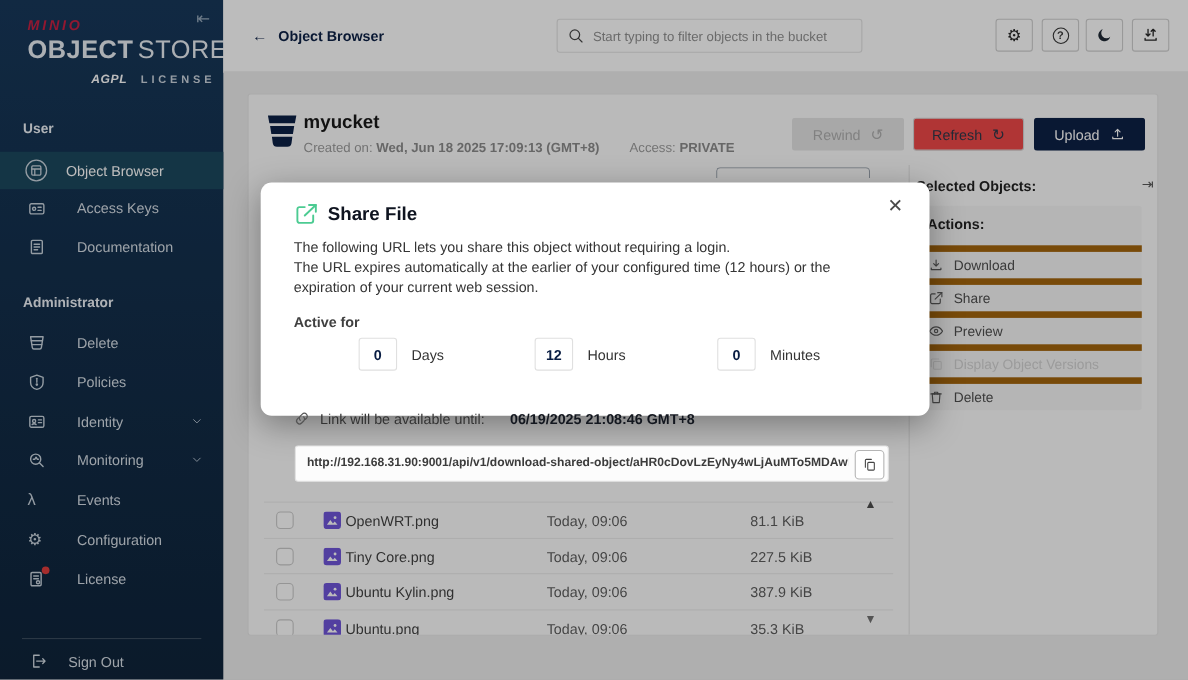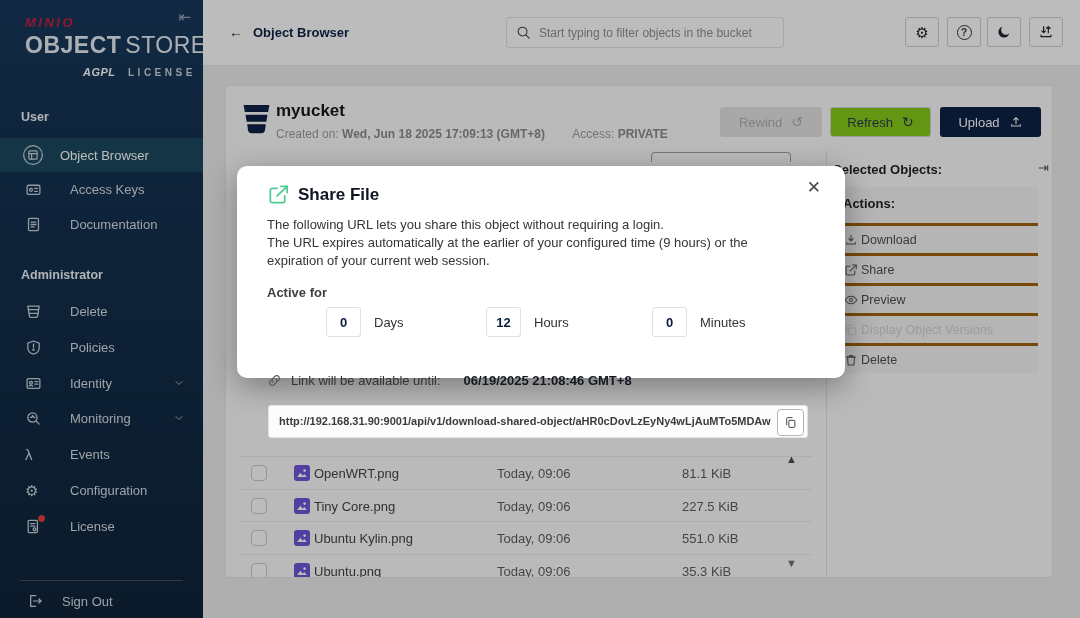--- a/index.html
+++ b/index.html
@@ -56,34 +56,34 @@
   .card { position:absolute; left:225px; top:85px; width:828px; height:493px; background:#fdfdfd; border:1px solid #e7e7e7; border-radius:3px; z-index:1; overflow:hidden; }
   .bkt-ic { position:absolute; left:15px; top:17px; width:31px; height:33px; color:#081c42; }
   .bkt-name { position:absolute; left:50px; top:15px; font-size:17px; font-weight:700; color:#141414; }
   .bkt-sub { position:absolute; left:50px; top:41px; font-size:12px; color:#9a9a9a; white-space:nowrap; }
   .bkt-sub b { color:#8a8a8a; font-weight:700; }
   .bkt-sub .acc { margin-left:24px; }
   .hd-btn { position:absolute; top:21px; height:30px; border-radius:3px; font-size:13px; display:flex; align-items:center; justify-content:center;
             gap:9px; cursor:pointer; border:1px solid transparent; font-weight:400; }
   .hd-btn .g { font-size:14px; }
   .btn-rewind { left:494px; width:102px; background:#e4e4e4; color:#adadad; cursor:default; }
-  .btn-refresh { left:604px; width:101px; background:#84cc16; border-color:#d6d6d6; color:#2b3445; }
+  .btn-refresh { left:604px; width:101px; background:#ef4444; border-color:#d6d6d6; color:#2b3445; }
   .btn-upload { left:714px; width:101px; background:#081c42; color:#fff; }
   .btn-upload svg { width:14px; height:14px; }
   .partial-btn { position:absolute; left:425px; top:66px; width:140px; height:10px; background:#fcfcfc;
                  border:1px solid #9aa3ad; border-bottom:none; border-radius:4px 4px 0 0; }
   .vdiv { position:absolute; left:600px; top:64px; bottom:0; width:1px; background:#e3e3e3; }
 
   
   .panel-title { position:absolute; left:607px; top:76px; font-size:13px; font-weight:700; color:#1c1c1c; white-space:nowrap; }
   .panel-collapse { position:absolute; left:812px; top:74px; font-size:13px; color:#555; cursor:pointer; }
   .actions-box { position:absolute; left:607px; top:101px; width:205px; height:186px; background:#f6f6f6; border-radius:3px; }
   .actions-label { position:absolute; left:10px; top:9px; font-size:13px; font-weight:700; color:#1c1c1c; }
-  .action-row { position:absolute; left:0; width:205px; height:30px; border-top:3px solid #a16207; display:flex; align-items:center;
-                gap:3px; padding-left:11px; font-size:12.5px; color:#4c4c4c; cursor:pointer; }
+  .action-row { position:absolute; left:0; width:205px; height:30px; border-top:6px solid #a16207; display:flex; align-items:center;
+                gap:9px; padding-left:11px; font-size:12.5px; color:#4c4c4c; cursor:pointer; }
   .action-row svg { width:14px; height:14px; color:#5a5a5a; }
   .action-row.dis { color:#d2d2d2; cursor:default; }
   .action-row.dis svg { color:#dcdcdc; }
 
   
   .obj-row { position:absolute; left:14px; width:572px; height:32.5px; border-top:1px solid #ececec; cursor:pointer; }
   .obj-row .cb { position:absolute; left:11px; top:8px; width:16px; height:16px; border:1.5px solid #c9c9c9; border-radius:4px; background:#fff; }
   .obj-row .fic { position:absolute; left:54px; top:8px; width:16px; height:16px; }
   .obj-row .nm { position:absolute; left:74px; top:9px; font-size:13px; color:#3d3d3d; }
   .obj-row .dt { position:absolute; left:257px; top:9px; font-size:13px; color:#5a5a5a; }
@@ -381,21 +381,21 @@
     </div>
     <div class="obj-row" style="top:435px">
       <span class="cb"></span>
       <span class="fic"><svg viewBox="0 0 16 16">
             <rect width="16" height="16" rx="3" fill="#6C52D9"></rect>
             <circle cx="10.6" cy="5.6" r="1.3" fill="#fff"></circle>
             <path d="M3.2 12l3.1-4.2 2.4 3 1.6-1.7 2.5 2.9z" fill="#fff"></path>
           </svg></span>
       <span class="nm">Ubuntu Kylin.png</span>
       <span class="dt">Today, 09:06</span>
-      <span class="sz">551.0 KiB</span>
+      <span class="sz">387.9 KiB</span>
     </div>
     <div class="obj-row" style="top:467.5px">
       <span class="cb"></span>
       <span class="fic"><svg viewBox="0 0 16 16">
             <rect width="16" height="16" rx="3" fill="#6C52D9"></rect>
             <circle cx="10.6" cy="5.6" r="1.3" fill="#fff"></circle>
             <path d="M3.2 12l3.1-4.2 2.4 3 1.6-1.7 2.5 2.9z" fill="#fff"></path>
           </svg></span>
       <span class="nm">Ubuntu.png</span>
       <span class="dt">Today, 09:06</span>
@@ -412,21 +412,21 @@
       <svg class="i" viewBox="0 0 24 24" stroke-width="2">
           <path d="M18.5 13.5v5a2 2 0 0 1-2 2h-11a2 2 0 0 1-2-2v-11a2 2 0 0 1 2-2h5"></path>
           <path d="M14.5 3.5H21V10"></path>
           <path d="M10.5 13.5L21 3.5"></path>
         </svg>
     </span>
     <div class="m-title">Share File</div>
     <span class="m-close">✕</span>
 
     <div class="m-p" style="top:50px">The following URL lets you share this object without requiring a login.</div>
-    <div class="m-p" style="top:68px">The URL expires automatically at the earlier of your configured time (9 hours) or the expiration of your current web session.</div>
+    <div class="m-p" style="top:68px">The URL expires automatically at the earlier of your configured time (12 hours) or the expiration of your current web session.</div>
 
     <div class="m-active">Active for</div>
 
     <div class="dur-group" style="left:89px">
       <input value="0" style="">
       <span class="unit">Days</span>
     </div>
     <div class="dur-group" style="left:249px">
       <input value="12" style="">
       <span class="unit">Hours</span>

